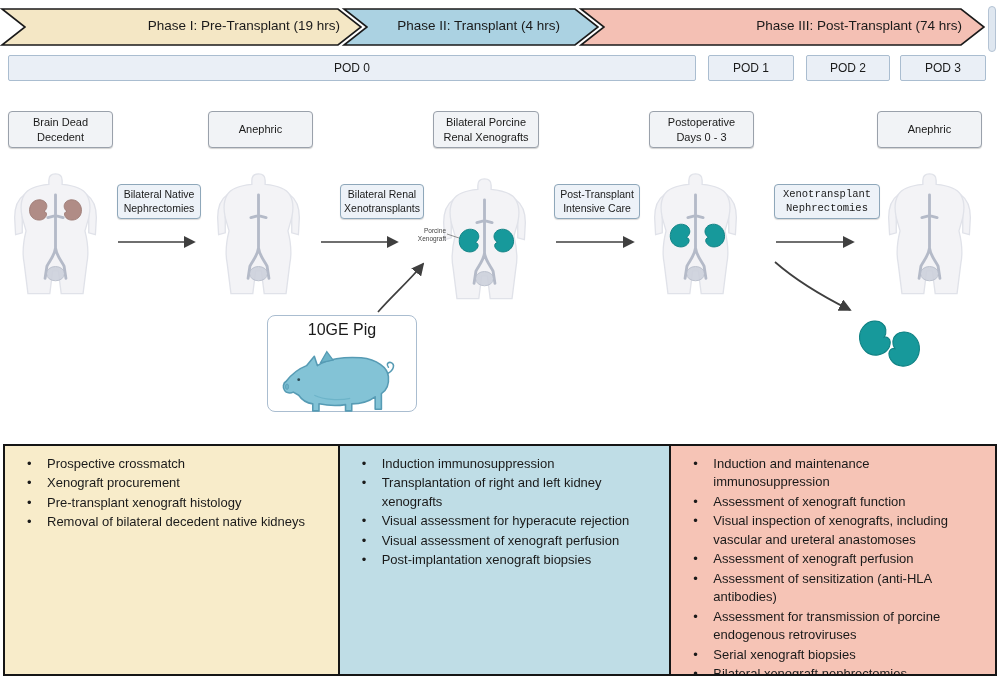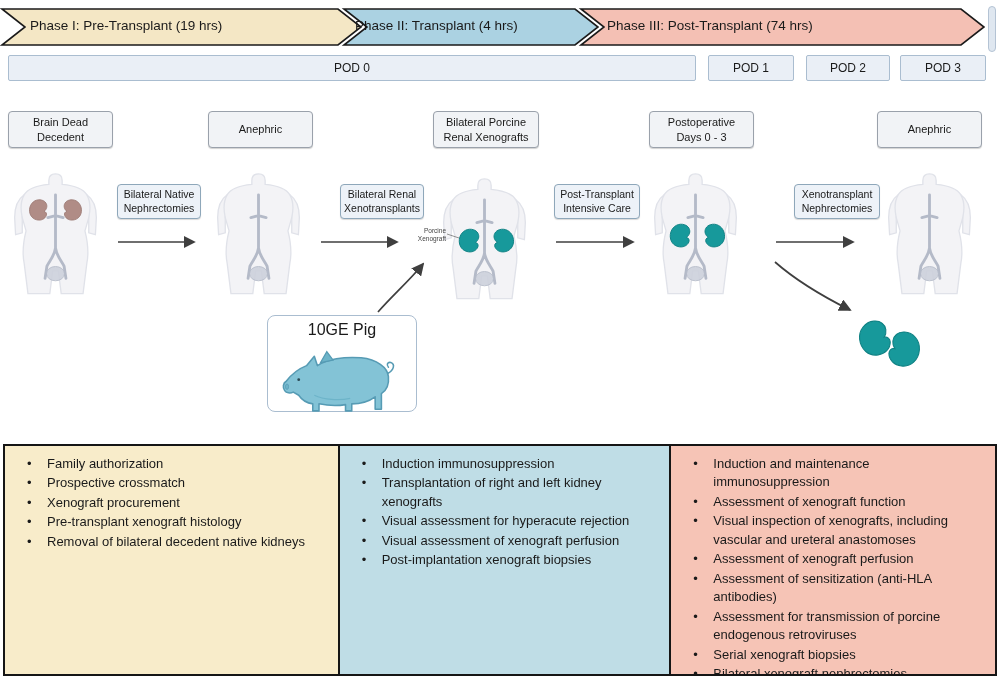--- a/index.html
+++ b/index.html
@@ -3,21 +3,21 @@
 <meta charset="utf-8">
 <style>
   html,body{margin:0;padding:0;background:#ffffff;}
   #canvas{
     position:relative; width:1000px; height:680px; background:#ffffff;
     font-family:"Liberation Sans", sans-serif; color:var(--text,#1a1a1a);
     overflow:hidden;
   }
   #artwork{position:absolute; left:0; top:0; width:1000px; height:680px; pointer-events:none; z-index:2;}
 
-  .phase-label{position:absolute; top:18px; font-size:13.5px; text-align:left; color:var(--text); z-index:3; white-space:nowrap;}
+  .phase-label{position:absolute; top:18px; font-size:13.5px; text-align:right; color:var(--text); z-index:3; white-space:nowrap;}
 
   .pod-box{
     position:absolute; top:55px; height:24px; z-index:3;
     background:var(--pod_fill); border:1.5px solid var(--pod_border); border-radius:2px;
     display:flex; align-items:center; justify-content:center; font-size:12px;
   }
   .stage-box{
     position:absolute; top:111px; height:37px; z-index:3;
     background:var(--box_fill); border:1px solid var(--box_border); border-radius:4px;
     box-shadow:0 1px 1px rgba(0,0,0,.18);
@@ -147,35 +147,34 @@
 
   <div class="stage-box" style="left:8px; width:105px;">Brain Dead Decedent</div>
   <div class="stage-box" style="left:208px; width:105px;">Anephric</div>
   <div class="stage-box" style="left:433px; width:106px;">Bilateral Porcine Renal Xenografts</div>
   <div class="stage-box" style="left:649px; width:105px;">Postoperative Days 0 - 3</div>
   <div class="stage-box" style="left:877px; width:105px;">Anephric</div>
 
   <div class="step-box" style="left:117px; width:84px;">Bilateral Native Nephrectomies</div>
   <div class="step-box" style="left:340px; width:84px;">Bilateral Renal Xenotransplants</div>
   <div class="step-box" style="left:554px; width:86px;">Post-Transplant Intensive Care</div>
-  <div class="step-box" style="left:794px; width:86px;">Xenotransplant Nephrectomies</div>
+  <div class="step-box" style="left:774px; width:106px;font-family:Liberation Mono, monospace;">Xenotransplant Nephrectomies</div>
 
   <div class="pig-box">
     <div class="pig-label">10GE Pig</div>
   </div>
 
   <div class="micro-label">Porcine
 Xenograft</div>
 
   <div class="scroll-thumb"></div>
 
   <div class="panels">
     <div class="panel" style="width:334px; background:var(--panel1);">
       <ul>
-          <li>Family authorization</li>
           <li>Prospective crossmatch</li>
           <li>Xenograft procurement</li>
           <li>Pre-transplant xenograft histology</li>
           <li>Removal of bilateral decedent native kidneys</li>
         </ul>
     </div>
     <div class="panel" style="width:333px; background:var(--panel2);">
       <ul>
           <li>Induction immunosuppression</li>
           <li>Transplantation of right and left kidney xenografts</li>

